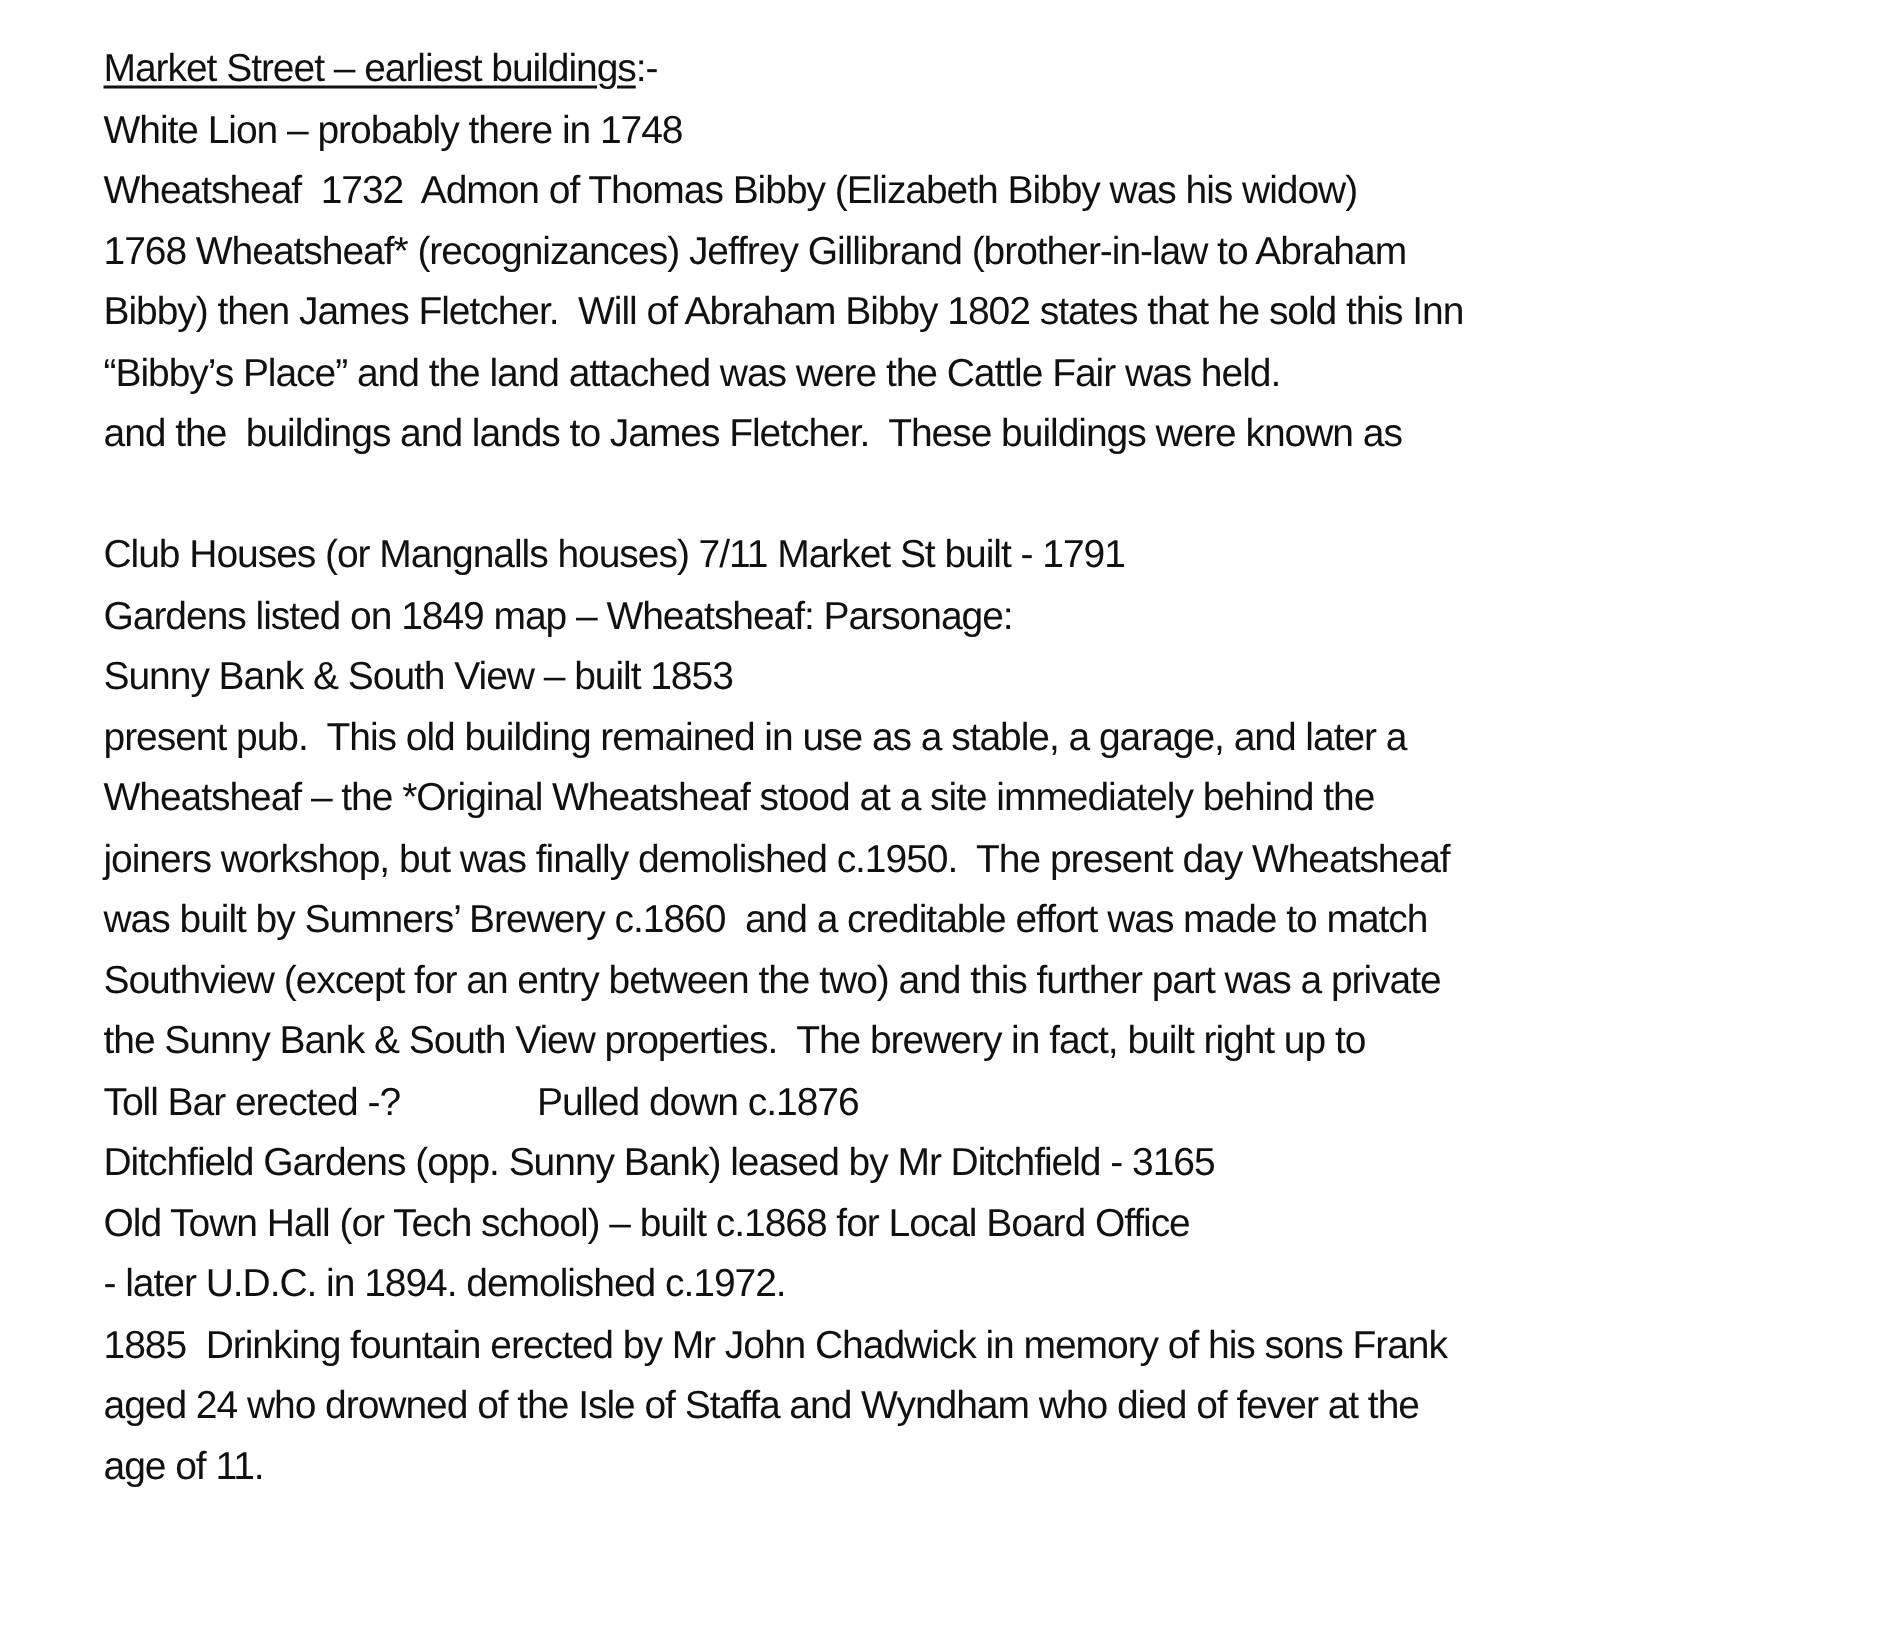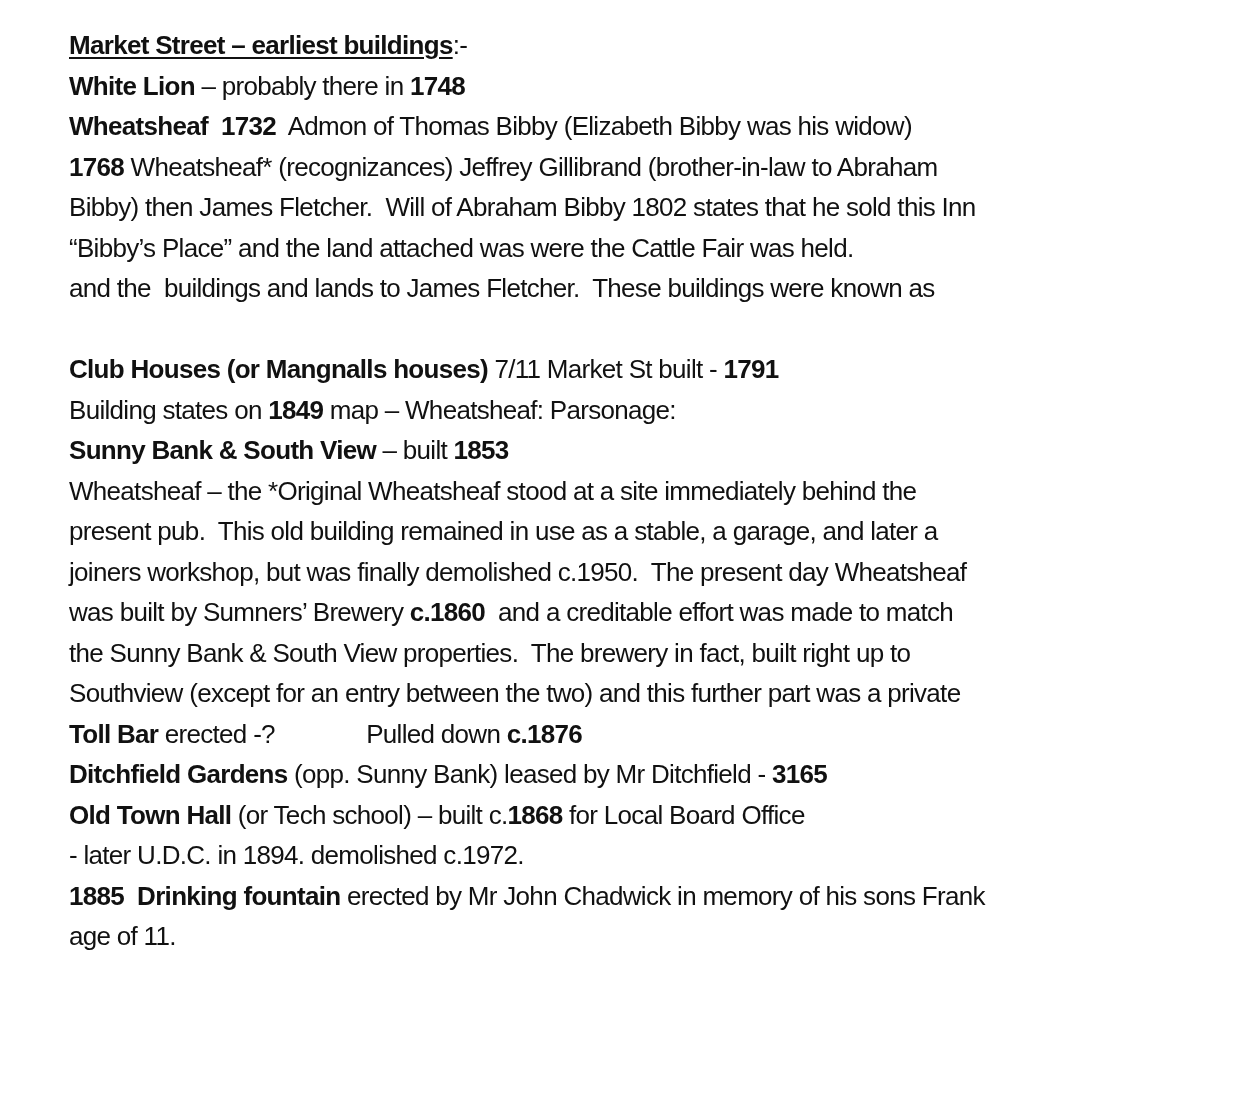--- a/index.html
+++ b/index.html
@@ -1,21 +1,21 @@
 <!DOCTYPE html>
 <html><head>
   <meta charset="utf-8">
   <style>
     html, body { margin:0; padding:0; background:#ffffff; }
     body { width:1256px; height:1101px; position:relative; overflow:hidden; color:#111; }
     .doc { position:absolute; left:69px; top:25px; width:1170px;
            font-family:"Liberation Sans Narrow","Liberation Sans",sans-serif; font-size:26px; letter-spacing:-0.7px; }
     .line { height:40.5px; line-height:40.5px; white-space:pre; }
     .gap { height:40.5px; }
-    b { font-weight:bold; }
+    b { font-weight:normal; }
     u { text-decoration:underline; text-decoration-thickness:2px; text-underline-offset:3px; }
   </style>
 </head>
 <body>
 
 <div class="doc">
   <div class="line"><b><u>Market Street – earliest buildings</u></b><span>:-</span></div>
 
   <div class="line"><b>White Lion</b><span> – probably there in </span><b>1748</b></div>
 
@@ -24,33 +24,34 @@
 
   <div class="line"><b>1768</b><span> Wheatsheaf* (recognizances) Jeffrey Gillibrand (brother-in-law to Abraham</span></div>
   <div class="line">Bibby) then James Fletcher.  Will of Abraham Bibby 1802 states that he sold this Inn</div>
   <div class="line">“Bibby’s Place” and the land attached was were the Cattle Fair was held.</div>
   <div class="line">and the  buildings and lands to James Fletcher.  These buildings were known as</div>
 
   <div class="gap"></div>
 
   <div class="line"><b>Club Houses (or Mangnalls houses)</b><span> 7/11 Market St built - </span><b>1791</b></div>
 
-  <div class="line"><span>Building states on </span><b>1849</b><span> map – Wheatsheaf: Parsonage:</span></div>
+  <div class="line"><span>Gardens listed on </span><b>1849</b><span> map – Wheatsheaf: Parsonage:</span></div>
 
   <div class="line"><b>Sunny Bank &amp; South View</b><span> – built </span><b>1853</b></div>
 
+  <div class="line">present pub.  This old building remained in use as a stable, a garage, and later a</div>
   <div class="line">Wheatsheaf – the *Original Wheatsheaf stood at a site immediately behind the</div>
-  <div class="line">present pub.  This old building remained in use as a stable, a garage, and later a</div>
   <div class="line">joiners workshop, but was finally demolished c.1950.  The present day Wheatsheaf</div>
   <div class="line"><span>was built by Sumners’ Brewery </span><b>c.1860</b><span>  and a creditable effort was made to match</span></div>
+  <div class="line">Southview (except for an entry between the two) and this further part was a private</div>
   <div class="line">the Sunny Bank &amp; South View properties.  The brewery in fact, built right up to</div>
-  <div class="line">Southview (except for an entry between the two) and this further part was a private</div>
 
   <div class="line"><b>Toll Bar</b><span> erected -?              Pulled down </span><b>c.1876</b></div>
 
   <div class="line"><b>Ditchfield Gardens</b><span> (opp. Sunny Bank) leased by Mr Ditchfield - </span><b>3165</b></div>
 
   <div class="line"><b>Old Town Hall</b><span> (or Tech school) – built c.</span><b>1868</b><span> for Local Board Office</span></div>
   <div class="line">- later U.D.C. in 1894. demolished c.1972.</div>
 
   <div class="line"><b>1885</b><span>  </span><b>Drinking fountain</b><span> erected by Mr John Chadwick in memory of his sons Frank</span></div>
+  <div class="line">aged 24 who drowned of the Isle of Staffa and Wyndham who died of fever at the</div>
   <div class="line">age of 11.</div>
 </div>
 
 </body></html>

